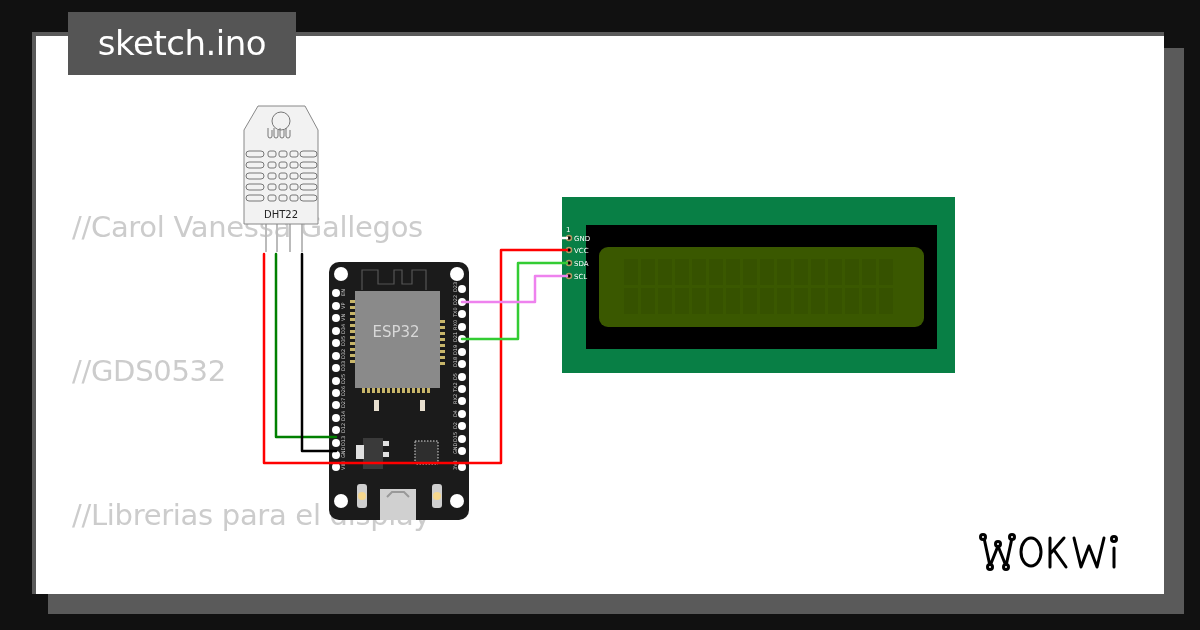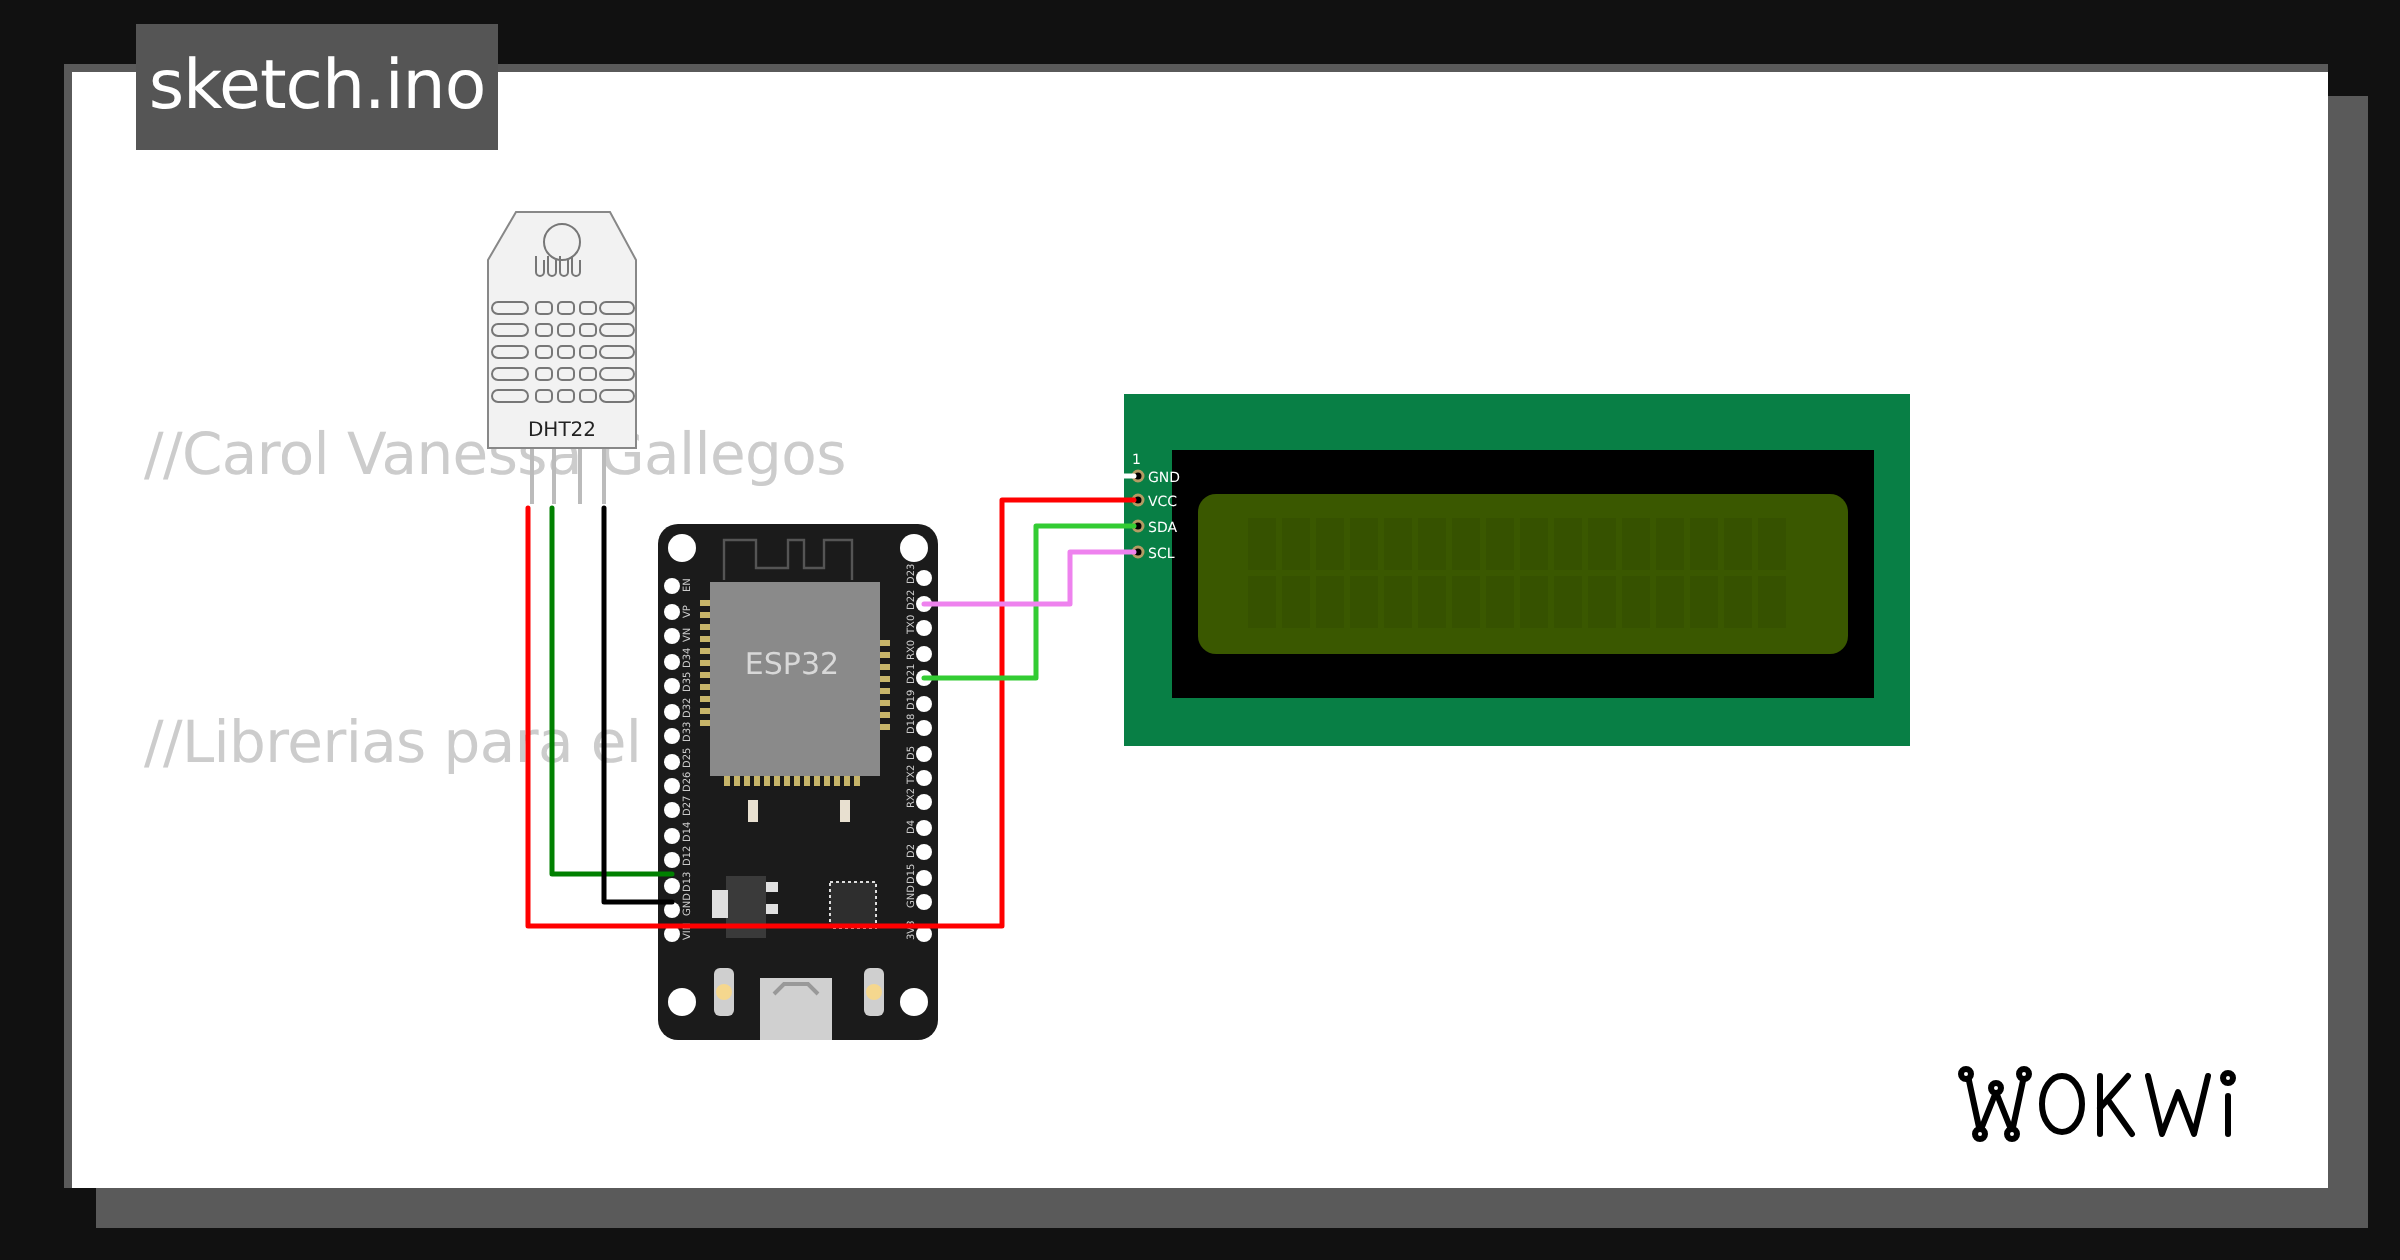--- a/index.html
+++ b/index.html
@@ -2,33 +2,34 @@
 <html><head>
 <meta charset="utf-8">
 <style>
   html, body { margin:0; padding:0; }
   body { width:1200px; height:630px; background:#111111; position:relative; overflow:hidden; font-family:"DejaVu Sans", sans-serif; }
   .shadow-right { position:absolute; left:1164px; top:48px; width:20px; height:566px; background:#5a5a5a; }
   .shadow-bottom { position:absolute; left:48px; top:594px; width:1136px; height:20px; background:#5a5a5a; }
   .panel { position:absolute; left:32px; top:32px; width:1128px; height:558px; background:#ffffff; border:4px solid #5a5a5a; border-right:none; border-bottom:none; overflow:hidden; }
   .code { position:absolute; left:36px; top:0; margin:0; font-family:"DejaVu Sans", sans-serif; font-size:29px; line-height:48px; color:#cccccc; white-space:pre; padding-top:71px; letter-spacing:-0.3px; }
   .code .line { height:48px; display:block; }
-  .title-tab { position:absolute; left:68px; top:12px; width:181px; height:63px; background:#555555; color:#ffffff; font-family:"DejaVu Sans", sans-serif; font-size:34px; line-height:63px; text-align:center; z-index:5; letter-spacing:-0.5px; }
+  .title-tab { position:absolute; left:68px; top:12px; width:228px; height:63px; background:#555555; color:#ffffff; font-family:"DejaVu Sans", sans-serif; font-size:34px; line-height:63px; text-align:center; z-index:5; letter-spacing:-0.5px; }
   .diagram { position:absolute; left:0; top:0; width:1200px; height:630px; z-index:3; }
   .logo { position:absolute; left:978px; top:530px; z-index:4; }
 </style>
 </head>
 <body>
 
 <div class="shadow-right"></div>
 <div class="shadow-bottom"></div>
 
 <div class="panel">
   <div class="code">
     <span class="line">//Carol Vanessa Gallegos</span>
+    <span class="line">//GDS0532</span>
     <span class="line">//Librerias para el display</span>
     
     
     
     
     
     
     
     
   </div>

